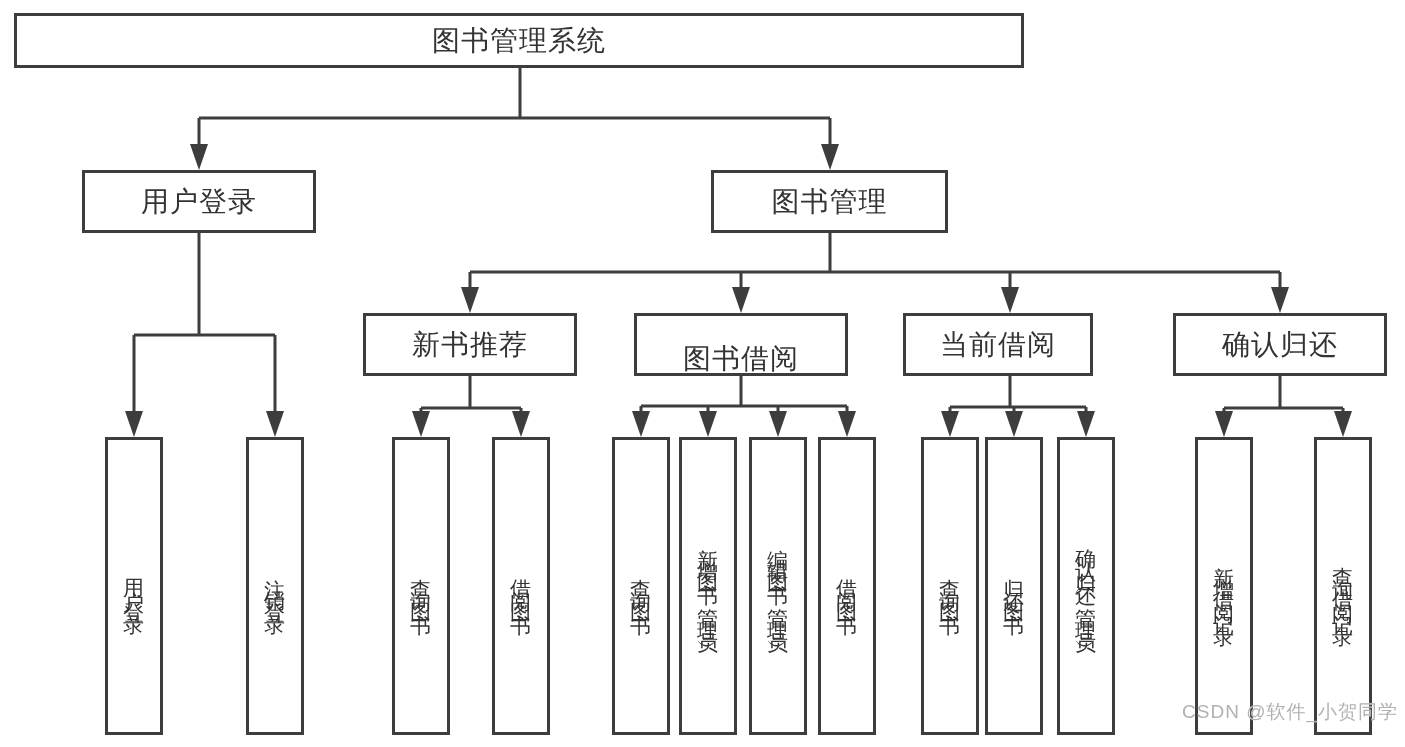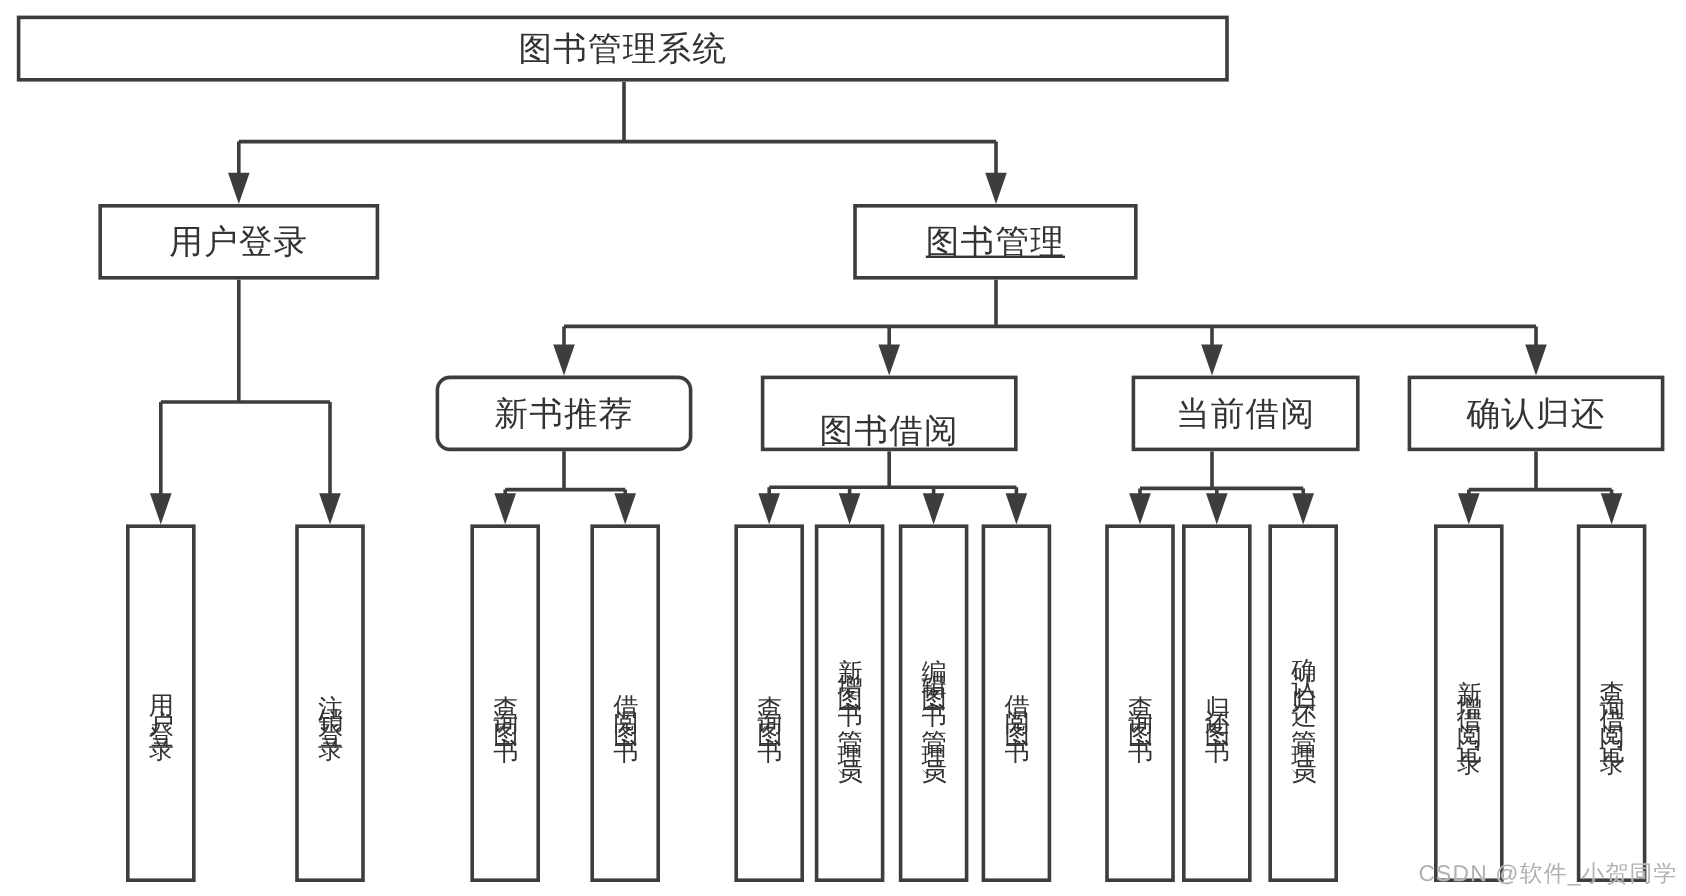--- a/index.html
+++ b/index.html
@@ -43,21 +43,21 @@
     writing-mode: vertical-rl;
     text-orientation: mixed;
     font-size: 21px;
     letter-spacing: 12px;
     line-height: 1;
     white-space: nowrap;
   }
   #watermark {
     position: absolute;
     right: 7px;
-    bottom: 6px;
+    bottom: 22px;
     font-size: 19px;
     color: rgba(173, 173, 173, 0.95);
     letter-spacing: 1px;
     white-space: nowrap;
     z-index: 10;
     text-shadow: 0 0 1px #ffffff;
   }
   .stroke-line {
     fill: none;
     stroke: #3d3d3d;
@@ -109,31 +109,31 @@
     <polygon class="arrow" points="1334,411 1352,411 1343,437"></polygon>
   </svg>
 
   <div class="node h-node" style="left:14px; top:13px; width:1010px; height:55px;">
     <span>图书管理系统</span>
   </div>
 
   <div class="node h-node" style="left:82px; top:170px; width:234px; height:63px;">
     <span>用户登录</span>
   </div>
-  <div class="node h-node" style="left:711px; top:170px; width:237px; height:63px;text-decoration:underline;">
+  <div class="node h-node" style="left:711px; top:170px; width:237px; height:63px;">
     <span>图书管理</span>
   </div>
 
-  <div class="node h-node" style="left:363px; top:313px; width:214px; height:63px;border-radius:12px;">
+  <div class="node h-node" style="left:363px; top:313px; width:214px; height:63px;">
     <span>新书推荐</span>
   </div>
   <div class="node h-node" style="left:634px; top:313px; width:214px; height:63px;align-items:flex-end;">
     <span>图书借阅</span>
   </div>
-  <div class="node h-node" style="left:903px; top:313px; width:190px; height:63px;margin-left:40px;">
+  <div class="node h-node" style="left:903px; top:313px; width:190px; height:63px;">
     <span>当前借阅</span>
   </div>
   <div class="node h-node" style="left:1173px; top:313px; width:214px; height:63px;">
     <span>确认归还</span>
   </div>
 
   <div class="node v-node" style="left:105px; top:437px; width:58px; height:298px;">
     <span>用户登录</span>
   </div>
   <div class="node v-node" style="left:246px; top:437px; width:58px; height:298px;">

